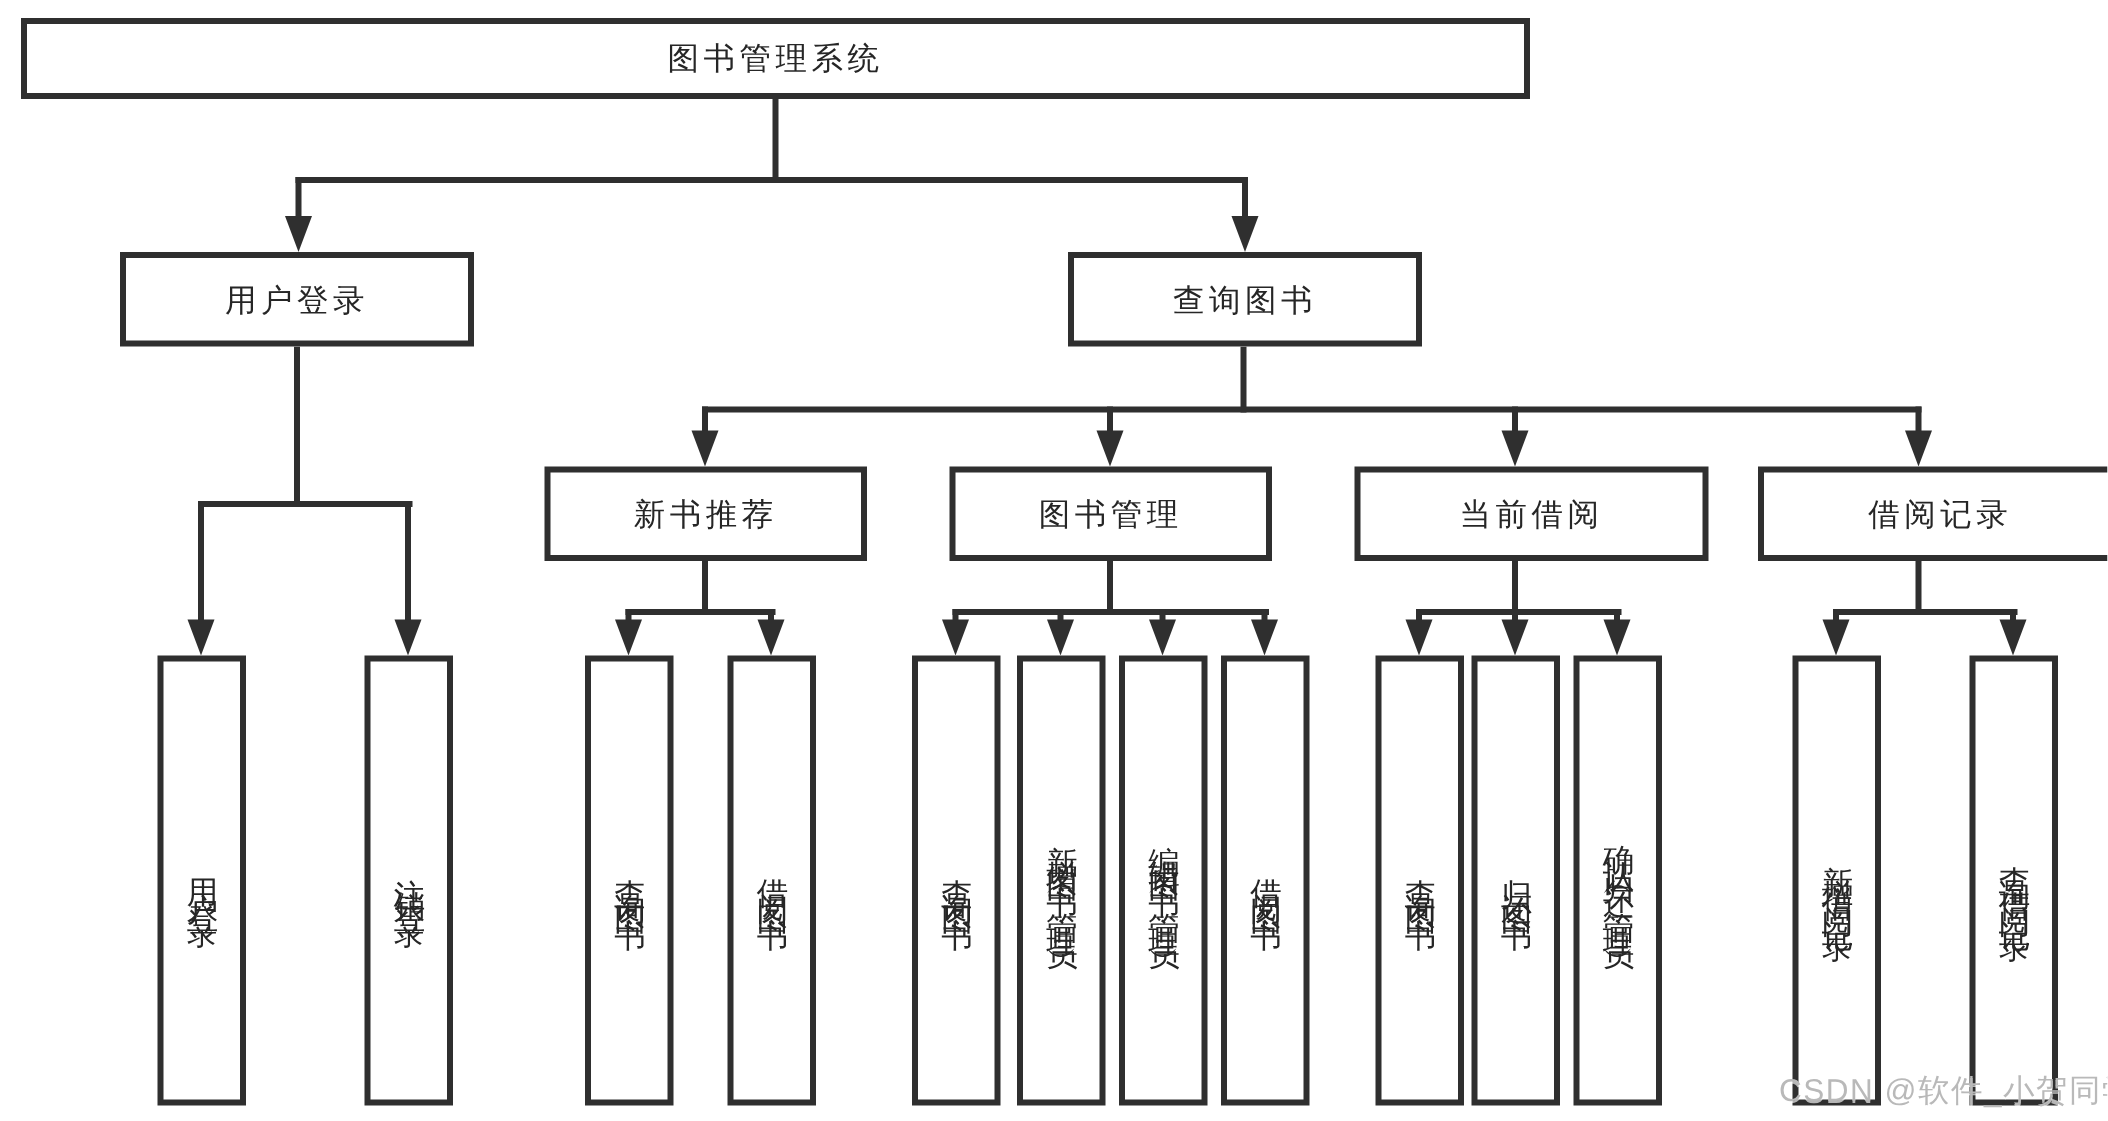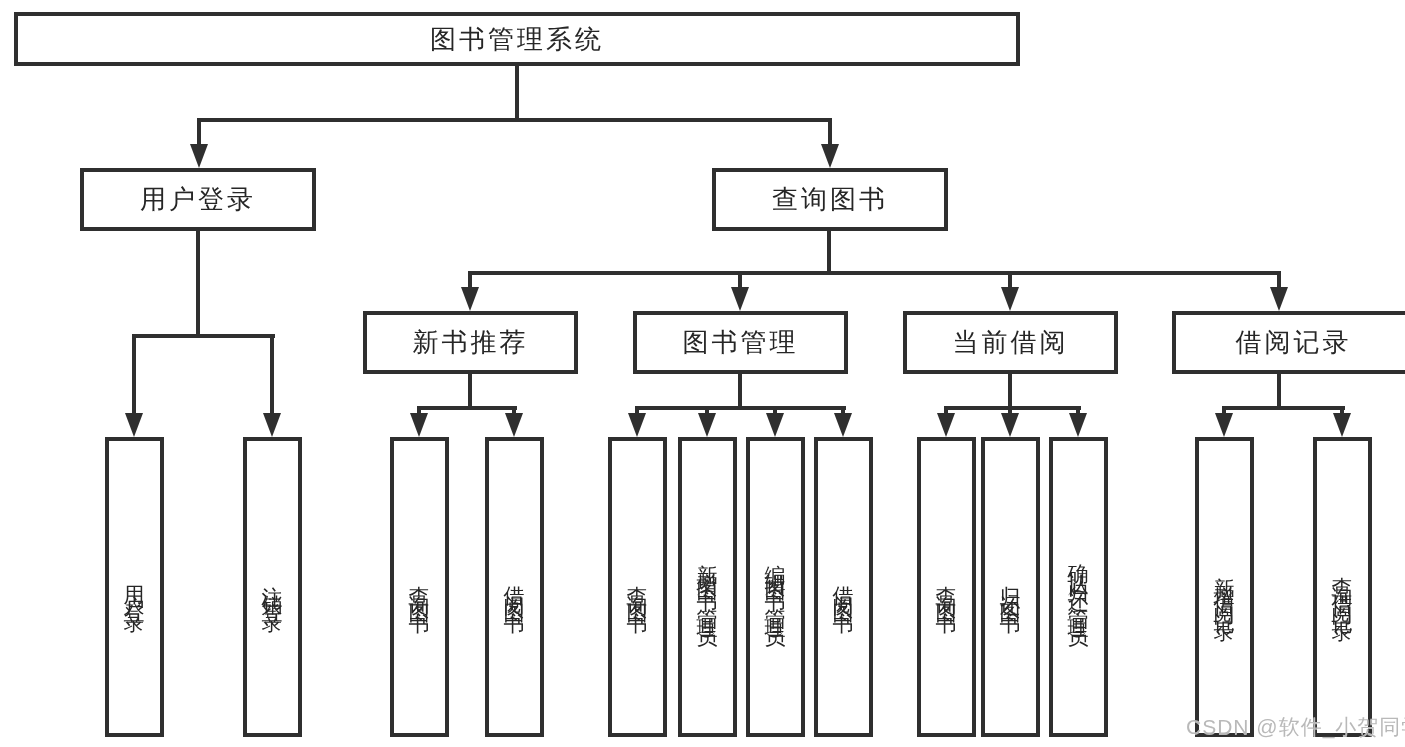--- a/index.html
+++ b/index.html
@@ -18,21 +18,21 @@
     overflow:hidden;
   }
   .box{
     position:absolute;
     background:var(--box-fill);
     border:4px solid var(--line);
     box-sizing:border-box;
     display:flex;align-items:center;justify-content:center;
     color:var(--text);
   }
-  .hbox{font-size:26px;letter-spacing:3px;white-space:nowrap;}
+  .hbox{font-size:21px;letter-spacing:3px;white-space:nowrap;}
   .vbox .vtext{
     writing-mode:vertical-rl;
     text-orientation:mixed;
     font-size:21px;
     letter-spacing:9px;
     line-height:1;
     color:var(--text);
   }
   .seg{position:absolute;background:var(--line);}
   .arrow{
@@ -126,21 +126,21 @@
   <div class="box hbox" style="left:712px;top:168px;width:236px;height:63px;">
     <span>查询图书</span>
   </div>
 
   <div class="box hbox" style="left:363px;top:311px;width:215px;height:63px;">
     <span>新书推荐</span>
   </div>
   <div class="box hbox" style="left:633px;top:311px;width:215px;height:63px;">
     <span>图书管理</span>
   </div>
-  <div class="box hbox" style="left:903px;top:311px;width:215px;height:63px;">
+  <div class="box hbox" style="left:903px;top:311px;width:236px;height:63px;">
     <span>当前借阅</span>
   </div>
   <div class="box hbox" style="left:1172px;top:311px;width:243px;height:63px;">
     <span>借阅记录</span>
   </div>
 
   <div class="box vbox" style="left:105px;top:437px;width:59px;height:300px;">
     <span class="vtext">用户登录</span>
   </div>
   <div class="box vbox" style="left:243px;top:437px;width:59px;height:300px;">

